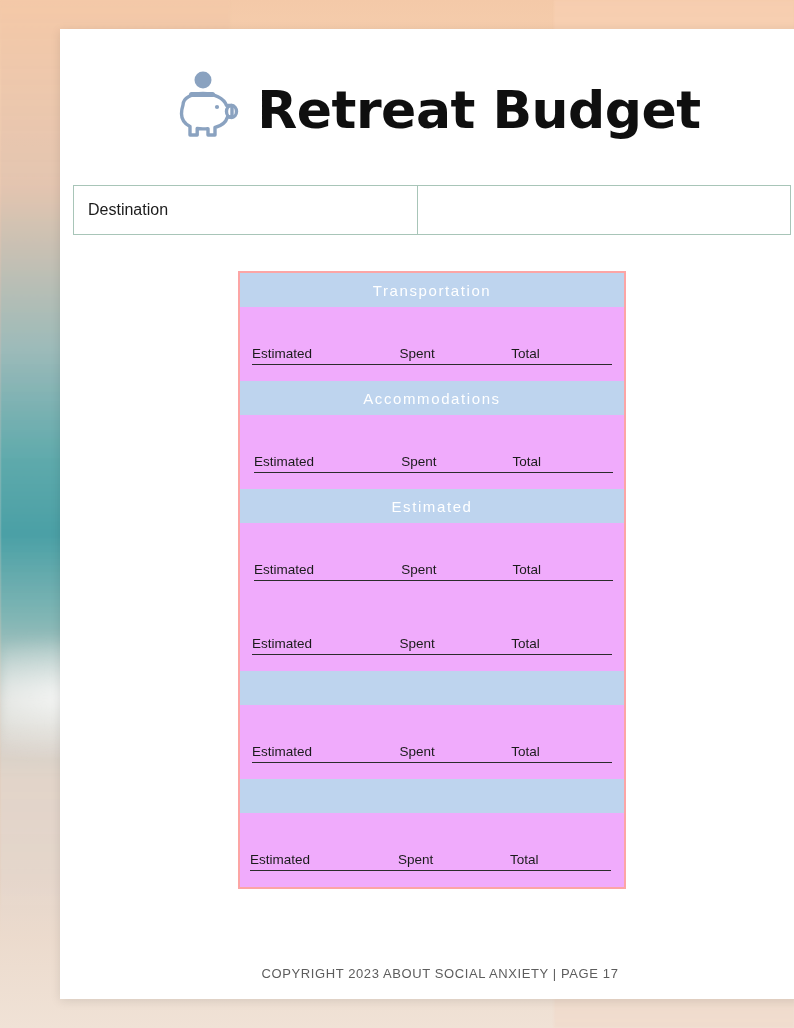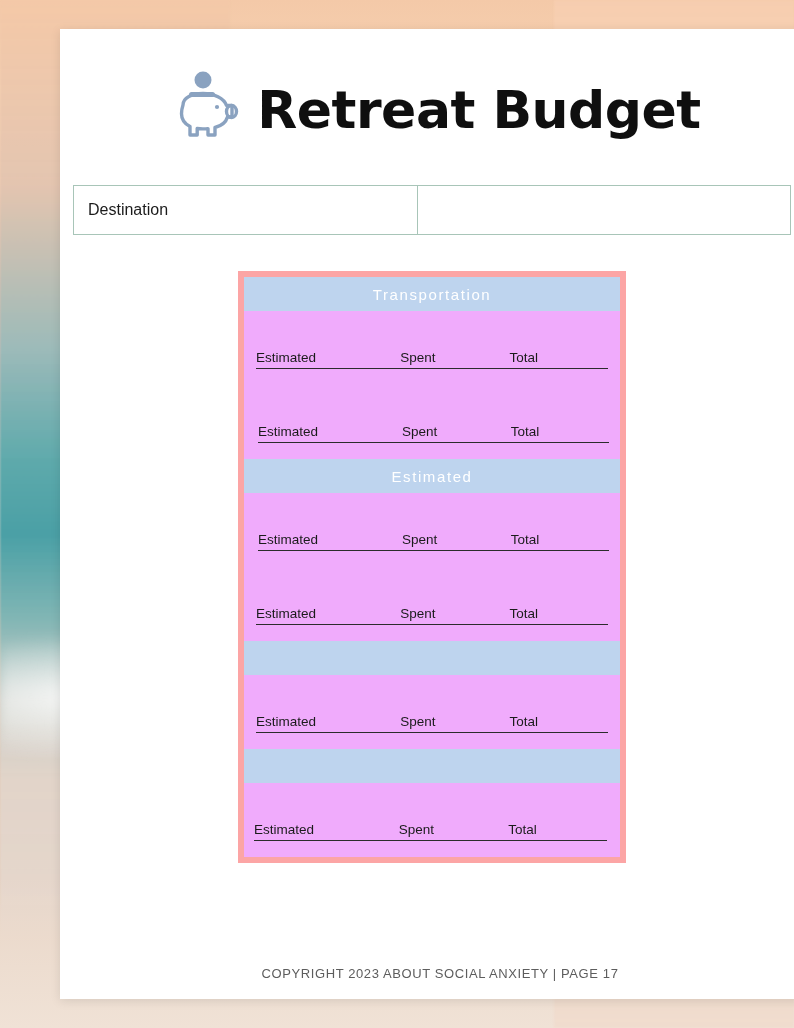--- a/index.html
+++ b/index.html
@@ -159,21 +159,21 @@
   }
   .meta-cell.first {
     border-right: 1px solid #a8c5b8;
     flex: 0 0 48%;
   }
 
   
   .budget {
     width: 388px;
     margin: 36px auto 0 auto;
-    border: 6px solid #fca5a5;
+    border: 2px solid #fca5a5;
     box-sizing: border-box;
   }
   .cat-band {
     background: #bed4ee;
     height: 34px;
     display: flex;
     align-items: center;
     justify-content: center;
     color: #ffffff;
     font-size: 15px;
@@ -264,20 +264,21 @@
 
     <div class="cat-band">Transportation</div>
     <div class="entry">
       <div class="entry-labels">
         <span class="lbl-est">Estimated</span>
         <span class="lbl-spent">Spent</span>
         <span class="lbl-total">Total</span>
       </div>
     </div>
 
+    <div class="cat-band">Accommodations</div>
     <div class="entry shift1">
       <div class="entry-labels">
         <span class="lbl-est">Estimated</span>
         <span class="lbl-spent">Spent</span>
         <span class="lbl-total">Total</span>
       </div>
     </div>
 
     <div class="cat-band">Estimated</div>
     <div class="entry shift1">

